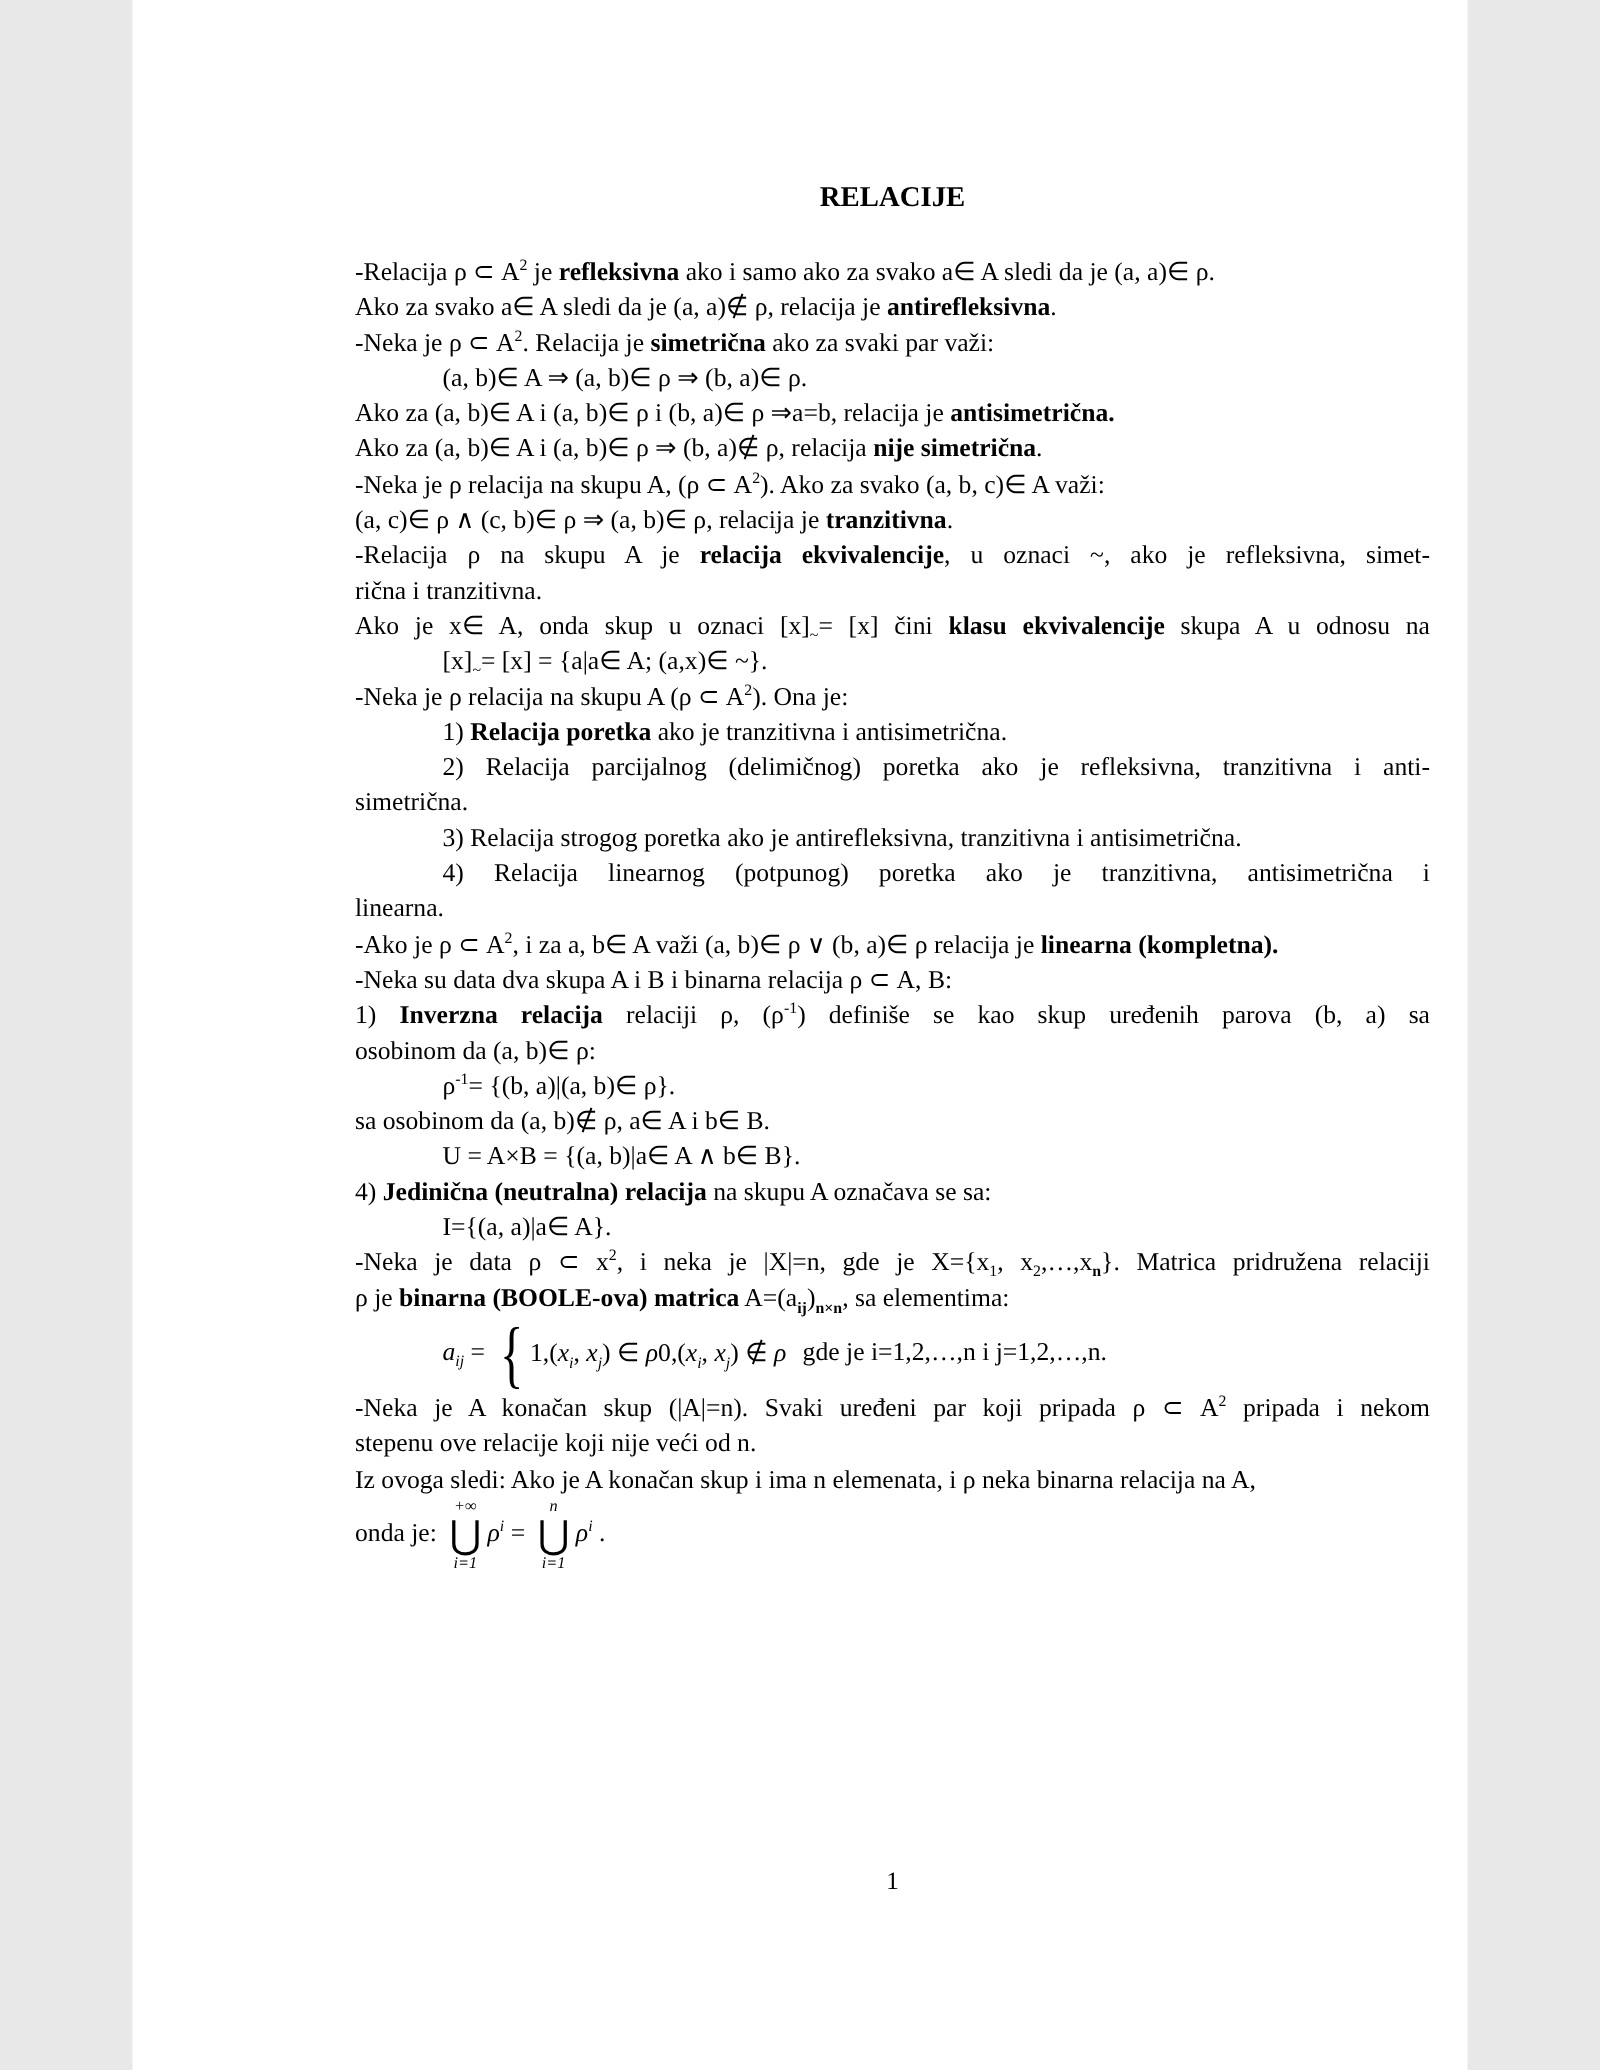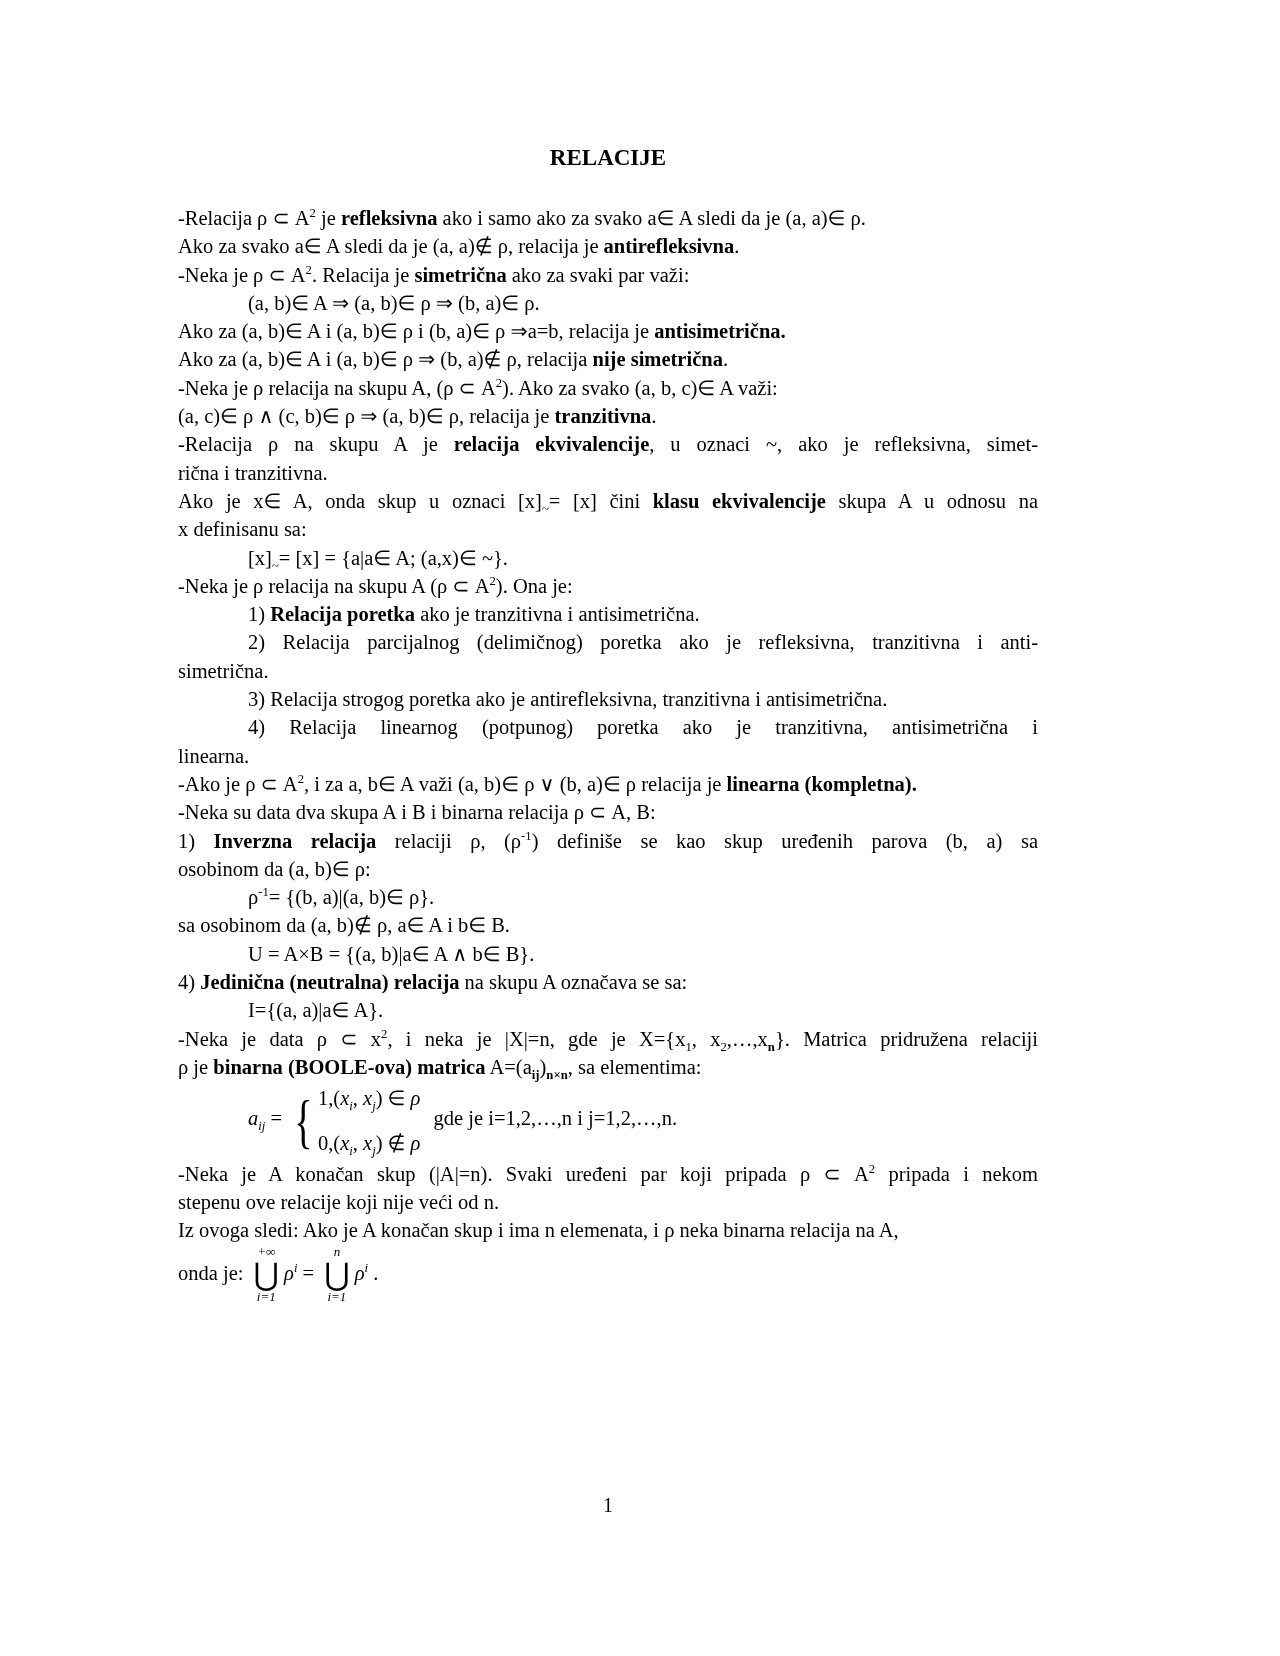--- a/index.html
+++ b/index.html
@@ -1,18 +1,18 @@
 <!DOCTYPE html>
 <html><head>
 <meta charset="utf-8">
 <style>
   html,body{margin:0;padding:0;background:#e8e8e8;}
   .page{
     position:relative;
-    width:1280px;height:1656px;
+    width:1068px;height:1656px;
     background:#ffffff;
     font-family:"Liberation Serif", serif;
     color:#000;
     overflow:hidden;
     margin:0 auto;
   }
   .content{
     position:absolute;
     left:178px;top:144px;
     width:860px;
@@ -42,21 +42,21 @@
     vertical-align:middle;
     margin:3px 8px 3px 2px;
   }
   .brace{
     font-size:60px;
     font-weight:400;
     line-height:0.9;
     transform:scaleX(0.65);
     transform-origin:center;
   }
-  .cases-rows{display:inline-flex;flex-direction:column;row-gap:16px;}
+  .cases-rows{display:inline-flex;flex-direction:row;row-gap:16px;}
   .cases-row{white-space:nowrap;}
   .cup{
     display:inline-flex;
     flex-direction:column;
     align-items:center;
     vertical-align:middle;
     line-height:1;
     margin:0 5px;
   }
   .cup .lim{font-size:13px;font-style:italic;line-height:1.1;}
@@ -79,21 +79,20 @@
         <div class="ln"><span>Ako za svako a∈ A sledi da je (a, a)∉ ρ, relacija je </span><span class="b">antirefleksivna</span><span>.</span></div>
         <div class="ln"><span>-Neka je ρ ⊂ A</span><sup>2</sup><span>. Relacija je </span><span class="b">simetrična</span><span> ako za svaki par važi:</span></div>
         <div class="ln indent"><span>(a, b)∈ A ⇒ (a, b)∈ ρ ⇒ (b, a)∈ ρ.</span></div>
         <div class="ln"><span>Ako za (a, b)∈ A i (a, b)∈ ρ i (b, a)∈ ρ ⇒a=b, relacija je </span><span class="b">antisimetrična.</span></div>
         <div class="ln"><span>Ako za (a, b)∈ A i (a, b)∈ ρ ⇒ (b, a)∉ ρ, relacija </span><span class="b">nije simetrična</span><span>.</span></div>
         <div class="ln"><span>-Neka je ρ relacija na skupu A, (ρ ⊂ A</span><sup>2</sup><span>). Ako za svako (a, b, c)∈ A važi:</span></div>
         <div class="ln"><span>(a, c)∈ ρ ∧ (c, b)∈ ρ ⇒ (a, b)∈ ρ, relacija je </span><span class="b">tranzitivna</span><span>.</span></div>
         <div class="ln justify"><span>-Relacija ρ na skupu A je </span><span class="b">relacija ekvivalencije</span><span>, u oznaci ~, ako je refleksivna, simet-</span></div>
         <div class="ln"><span>rična i tranzitivna.</span></div>
         <div class="ln justify"><span>Ako je x∈ A, onda skup u oznaci [x]</span><sub>~</sub><span>= [x] čini </span><span class="b">klasu ekvivalencije</span><span> skupa A u odnosu na</span></div>
-        <div class="ln"><span>x definisanu sa:</span></div>
         <div class="ln indent"><span>[x]</span><sub>~</sub><span>= [x] = {a|a∈ A; (a,x)∈ ~}.</span></div>
         <div class="ln"><span>-Neka je ρ relacija na skupu A (ρ ⊂ A</span><sup>2</sup><span>). Ona je:</span></div>
         <div class="ln indent"><span>1) </span><span class="b">Relacija poretka</span><span> ako je tranzitivna i antisimetrična.</span></div>
         <div class="ln indent justify"><span>2) Relacija parcijalnog (delimičnog) poretka ako je refleksivna, tranzitivna i anti-</span></div>
         <div class="ln"><span>simetrična.</span></div>
         <div class="ln indent"><span>3) Relacija strogog poretka ako je antirefleksivna, tranzitivna i antisimetrična.</span></div>
         <div class="ln indent justify"><span>4) Relacija linearnog (potpunog) poretka ako je tranzitivna, antisimetrična i</span></div>
         <div class="ln"><span>linearna.</span></div>
         <div class="ln"><span>-Ako je ρ ⊂ A</span><sup>2</sup><span>, i za a, b∈ A važi (a, b)∈ ρ ∨ (b, a)∈ ρ relacija je </span><span class="b">linearna (kompletna).</span></div>
         <div class="ln"><span>-Neka su data dva skupa A i B i binarna relacija ρ ⊂ A, B:</span></div>

